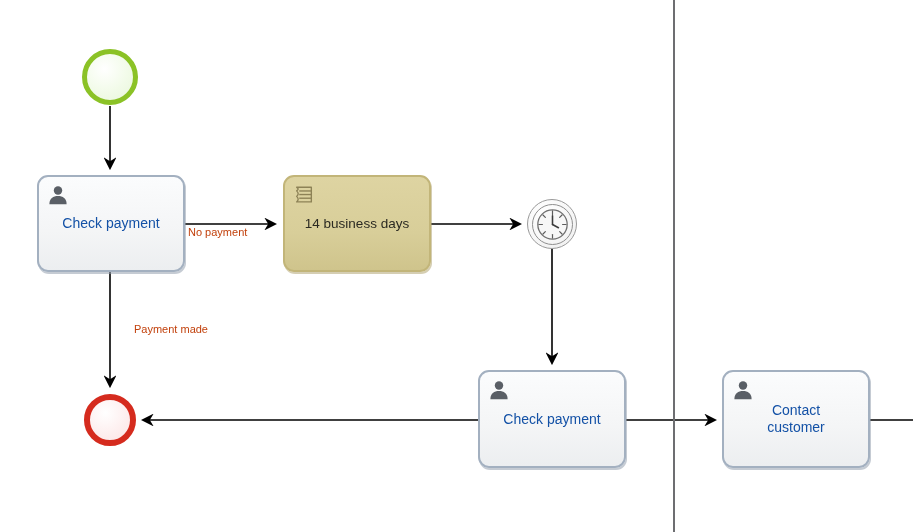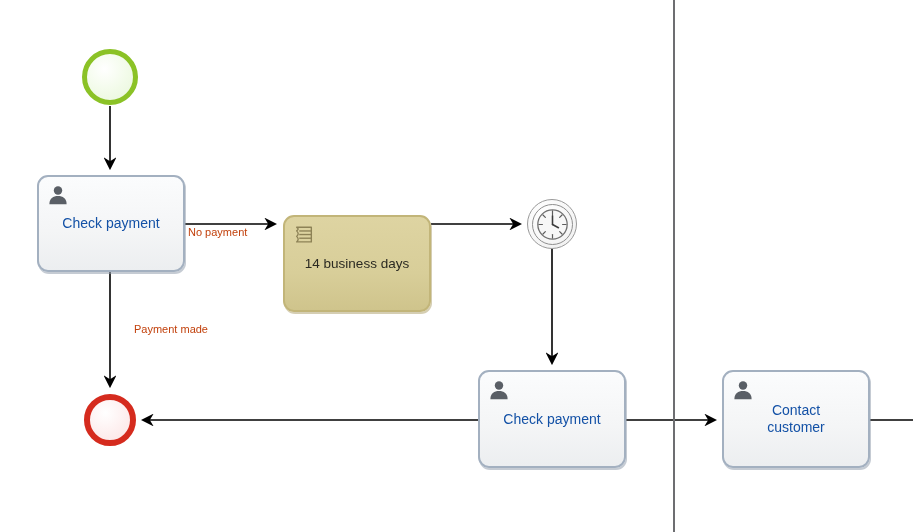--- a/index.html
+++ b/index.html
@@ -84,21 +84,20 @@
   }
   .task-user {
     border: 2.4px solid #a3b0c0;
     background: linear-gradient(180deg, #fbfcfd 0%, #f4f5f6 58%, #eceef0 100%);
     box-shadow: 1px 2px 0 0 rgba(150,160,175,0.55);
   }
   .task-rule {
     border: 2.4px solid #c2b579;
     background: linear-gradient(180deg, #ded4a2 0%, #d8ce99 60%, #cfc48c 100%);
     box-shadow: 1px 2px 0 0 rgba(178,166,116,0.55);
-    margin-top: 40px;
   }
   .task-label {
     font-size: 14px;
     line-height: 17px;
     color: #1351a6;
     padding: 0 8px;
     user-select: none;
   }
   .task-rule .task-label {
     color: #2b2a22;

